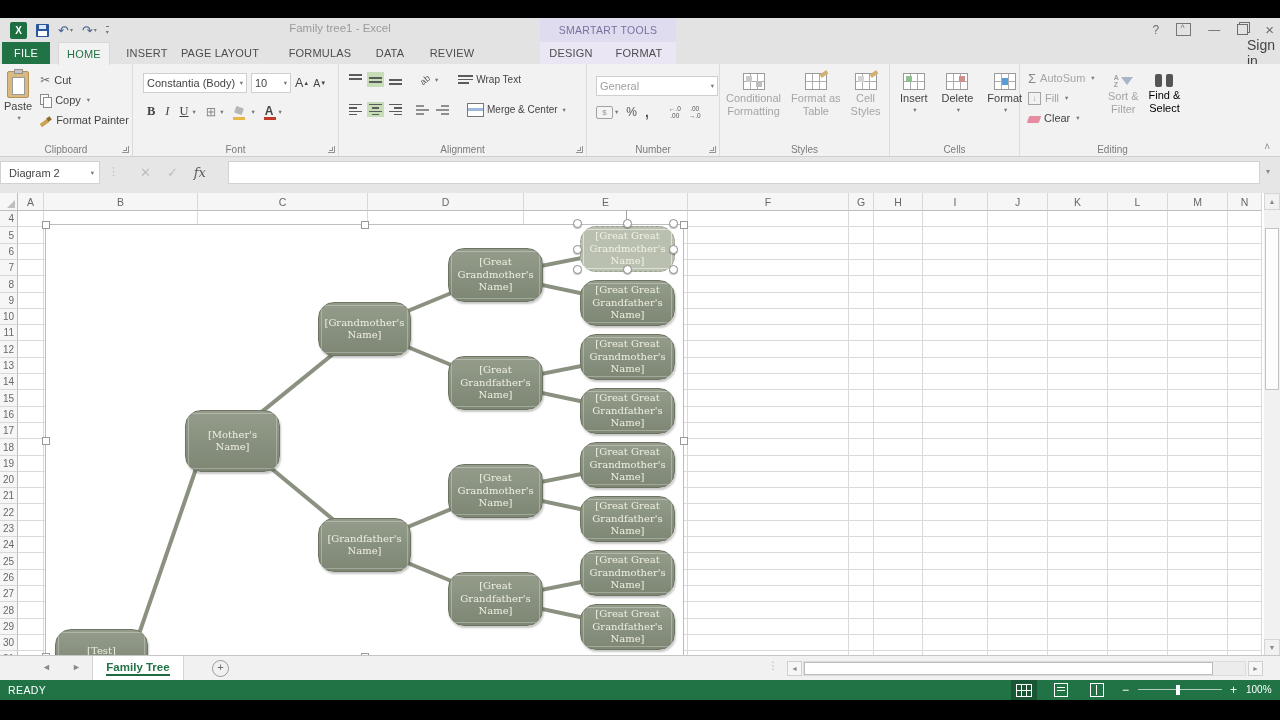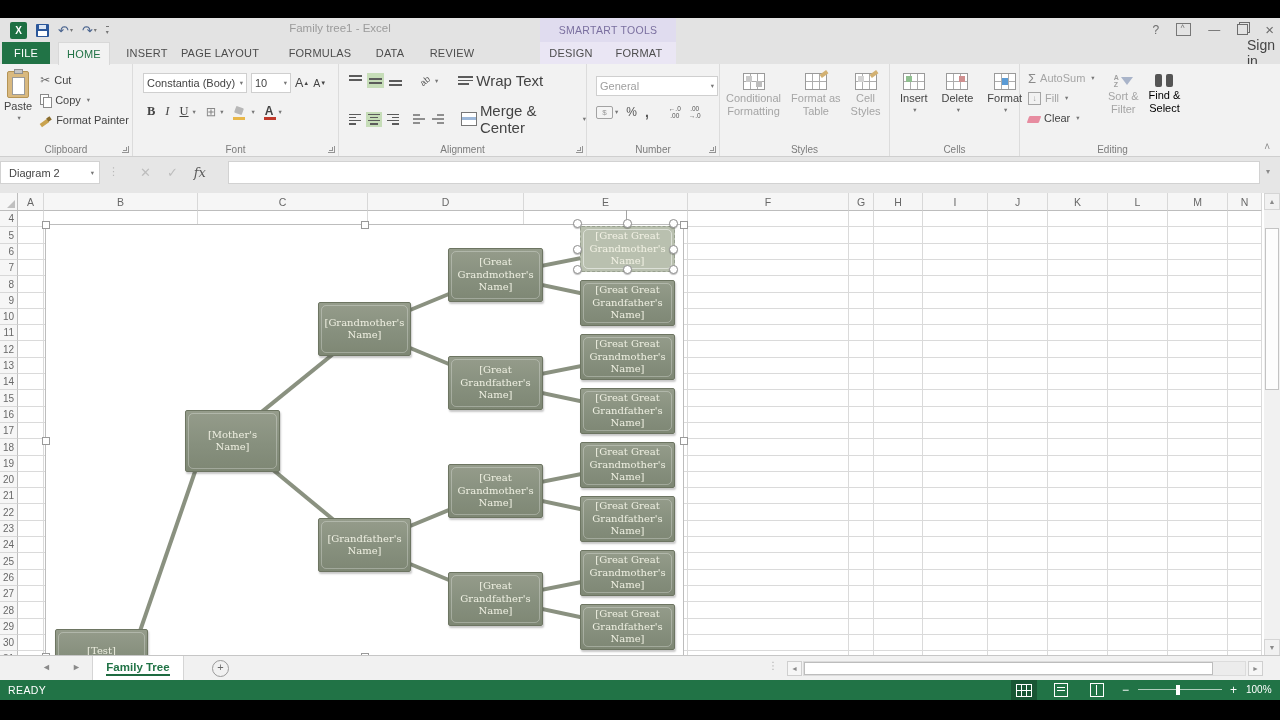--- a/index.html
+++ b/index.html
@@ -34,21 +34,21 @@
   #signin{position:absolute;left:1247px;top:0;height:22px;display:flex;align-items:center;font-size:14px;color:#444;}
 
   
   #ribbon{position:absolute;left:0;top:64px;width:1280px;height:93px;background:#f2f2f2;border-bottom:1px solid #cfcfcf;box-sizing:border-box;}
   .rgroup{position:absolute;top:0;height:92px;border-right:1px solid #dcdcdc;box-sizing:border-box;}
   .g-label{position:absolute;bottom:1px;left:0;right:0;text-align:center;font-size:10px;color:#7c7c7c;}
   .dlg{position:absolute;right:3px;bottom:3px;width:6px;height:6px;border-right:1px solid #949494;border-bottom:1px solid #949494;}
   .dlg:before{content:"";position:absolute;right:1px;bottom:1px;width:3px;height:3px;border-right:1px solid #949494;border-bottom:1px solid #949494;}
   .dd{font-size:6.5px;color:#777;margin-left:2px;}
   .gray{color:#a5a5a5 !important;}
-  .sbl{font-size:15px;color:#444;}
+  .sbl{font-size:10px;color:#444;}
 
   .bigbtn{display:flex;flex-direction:column;align-items:center;justify-content:flex-start;gap:2px;padding-top:5px;}
   .bb-label{font-size:11px;color:#444;}
   .two-line{white-space:pre-line;text-align:center;font-size:11px;line-height:13px;}
   .smallbtn{display:flex;align-items:center;gap:4px;height:20px;font-size:11px;color:#444;}
 
   .paste-ico{position:relative;width:20px;height:25px;background:#d9b97f;border:1px solid #b59455;border-radius:2px;}
   .paste-ico:before{content:"";position:absolute;left:4px;top:5px;width:11px;height:16px;background:#fff;border:1px solid #9a9a9a;}
   .paste-ico:after{content:"";position:absolute;left:6px;top:-3px;width:7px;height:3px;background:#c4c4c4;border:1px solid #8f8f8f;}
   .scissors{font-size:12px;color:#666;}
@@ -120,21 +120,21 @@
            box-sizing:border-box;display:flex;align-items:center;justify-content:center;font-size:10.5px;color:#686868;}
   .rowhead{position:absolute;left:0;width:18px;background:#f6f6f6;border-right:1px solid #bdbdbd;border-bottom:1px solid #d8d8d8;
            box-sizing:border-box;display:flex;align-items:center;justify-content:flex-end;padding-right:3px;font-size:10px;color:#686868;}
   #corner{position:absolute;left:0;top:3px;width:18px;height:18px;background:#f6f6f6;border-right:1px solid #bdbdbd;border-bottom:1px solid #bdbdbd;box-sizing:border-box;}
   #corner:after{content:"";position:absolute;right:2px;bottom:2px;width:0;height:0;border-left:8px solid transparent;border-bottom:8px solid #c0c0c0;}
   .gl-v{position:absolute;width:1px;background:#dadada;z-index:1;}
   .gl-h{position:absolute;height:1px;background:#dadada;z-index:1;}
 
   #frame{position:absolute;left:45px;top:34px;width:639px;height:432px;background:#fff;border:1px solid #bdbdbd;box-sizing:border-box;z-index:4;}
   #conns{position:absolute;left:0;top:0;z-index:6;}
-  .node{position:absolute;z-index:10;border-radius:2px;background:linear-gradient(#959c8b,#87907e 55%,#7e8774);
+  .node{position:absolute;z-index:10;border-radius:16px;background:linear-gradient(#959c8b,#87907e 55%,#7e8774);
         border:1px solid #6d7562;box-sizing:border-box;display:flex;align-items:center;justify-content:center;
         box-shadow:1px 2px 2px rgba(0,0,0,.22);}
   .node:before{content:"";position:absolute;left:2px;right:2px;top:2px;bottom:2px;border:1px solid rgba(255,255,255,.28);border-radius:5px;}
   .node span{position:relative;color:#eeefe1;font-family:"DejaVu Serif", serif;font-size:10px;line-height:12.5px;
              text-align:center;white-space:pre-line;}
   .node.sel{background:#b9c0af;border:1px dashed #98a08f;box-shadow:none;}
   .node.sel:before{border-color:rgba(255,255,255,.5);}
   .node.sel span{color:#f2f1e4;}
   .hnd{position:absolute;width:7px;height:7px;background:#fff;border:1px solid #8f8f8f;border-radius:50%;
        box-shadow:0 1px 1px rgba(0,0,0,.25);z-index:20;}

